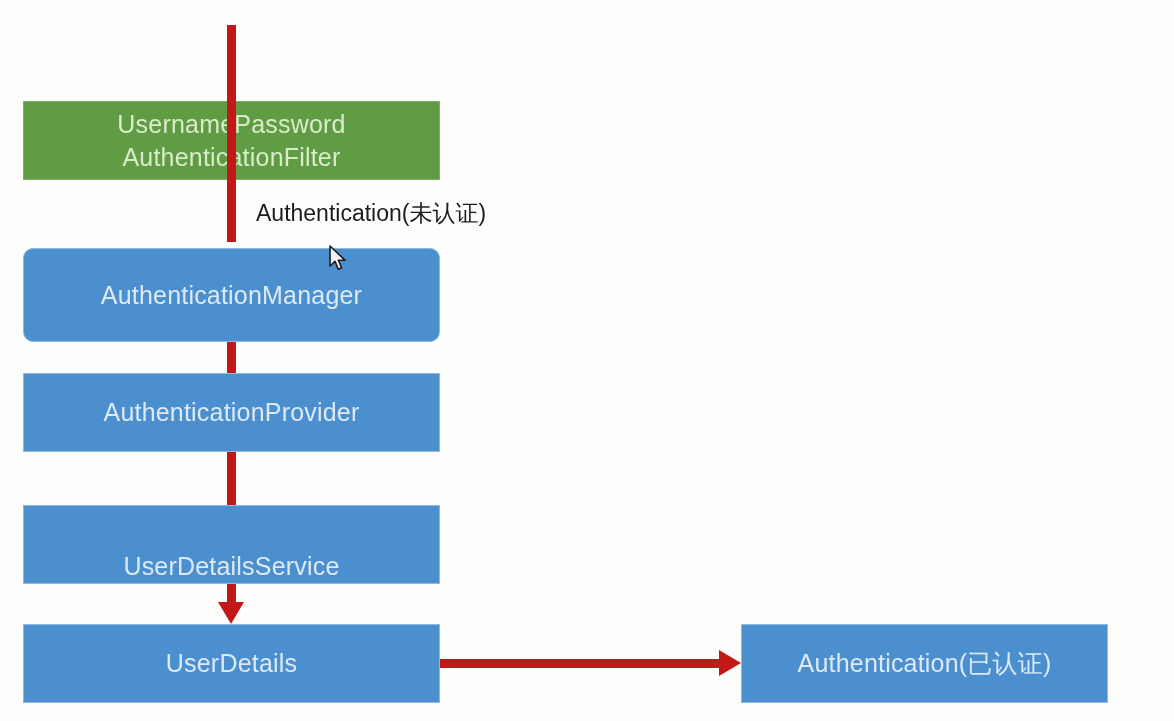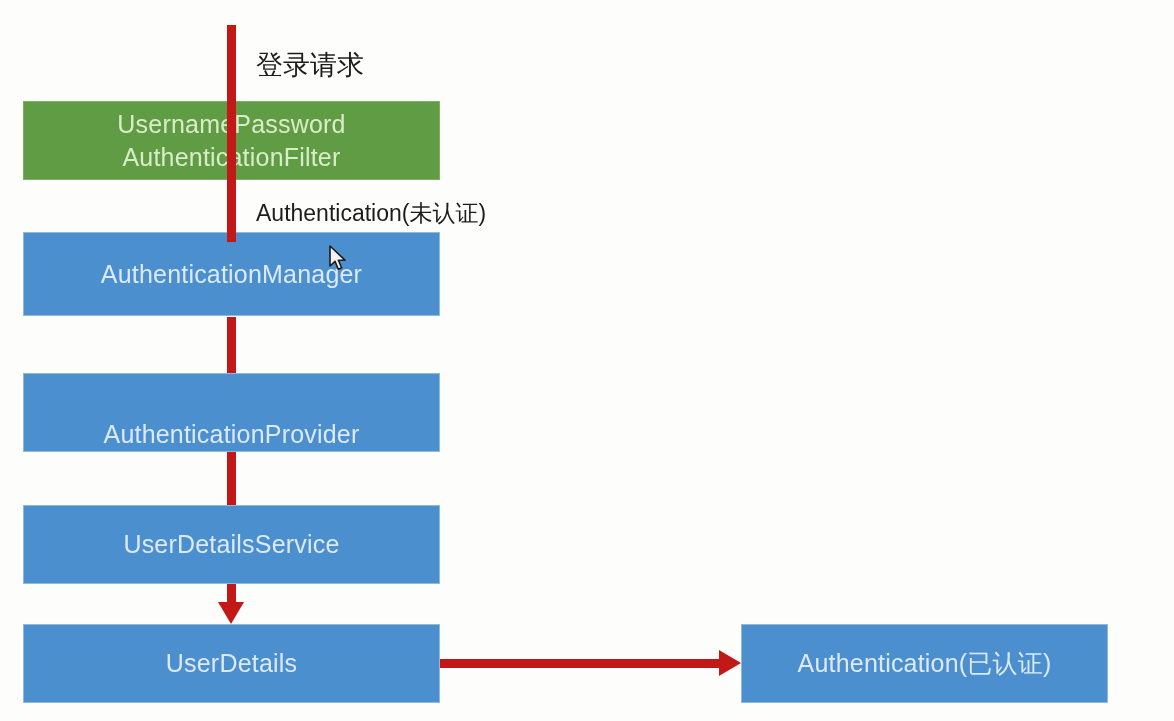--- a/index.html
+++ b/index.html
@@ -94,44 +94,43 @@
     pointer-events: none;
   }
 </style>
 </head>
 <body>
 
 <div id="canvas">
 
   <div class="vline" style="left:227px; top:25px; height:78px;"></div>
 
-  <div class="edge-label serif" style="left:256px; top:47px;">登录请求</div>
 
   <div class="node green" style="left:23px; top:101px; width:417px; height:79px;">
     <span class="node-label">UsernamePassword
 AuthenticationFilter</span>
   </div>
 
   <div class="vline" style="left:227px; top:100px; height:142px; z-index:5;"></div>
 
   <div class="edge-label" style="left:256px; top:198px;">Authentication(未认证)</div>
 
-  <div class="node blue" style="left:23px; top:232px; width:417px; height:84px;">
+  <div class="node blue" style="left:23px; top:248px; width:417px; height:94px;border-radius:10px;">
     <span class="node-label">AuthenticationManager</span>
   </div>
 
   <div class="vline" style="left:227px; top:317px; height:58px;"></div>
 
-  <div class="node blue" style="left:23px; top:373px; width:417px; height:79px;align-items:flex-end;">
+  <div class="node blue" style="left:23px; top:373px; width:417px; height:79px;">
     <span class="node-label">AuthenticationProvider</span>
   </div>
 
   <div class="vline" style="left:227px; top:450px; height:57px;"></div>
 
-  <div class="node blue" style="left:23px; top:505px; width:417px; height:79px;">
+  <div class="node blue" style="left:23px; top:505px; width:417px; height:79px;align-items:flex-end;">
     <span class="node-label">UserDetailsService</span>
   </div>
 
   <div class="vline" style="left:227px; top:582px; height:24px;"></div>
   <div class="arrow-down" style="left:218px; top:602px;"></div>
 
   <div class="node blue" style="left:23px; top:624px; width:417px; height:79px;">
     <span class="node-label">UserDetails</span>
   </div>
 

